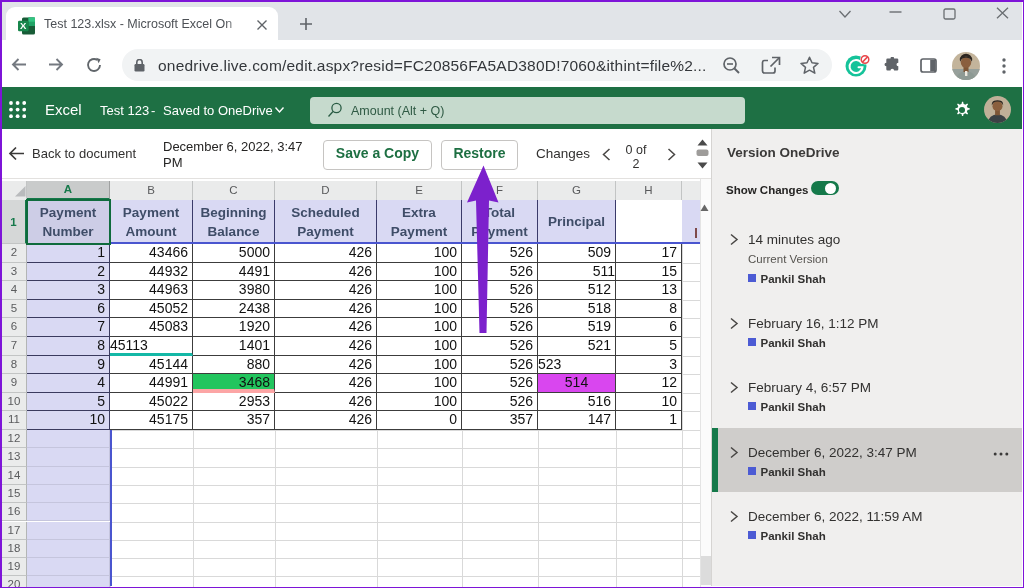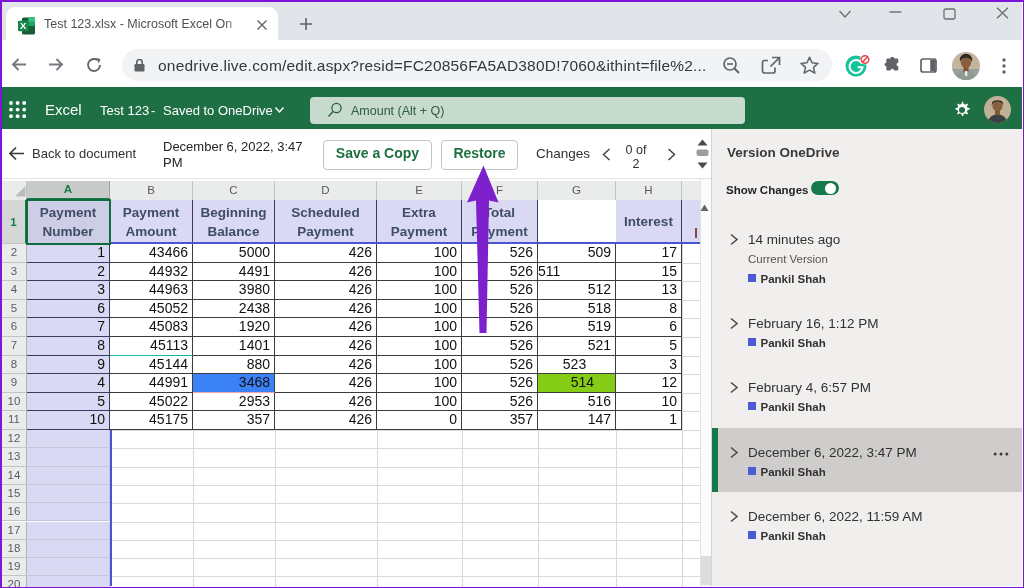--- a/index.html
+++ b/index.html
@@ -232,39 +232,39 @@
 <div class="ab" style="left:681px;top:213.8px;width:17px;height:0.9px;background:#d9d9d9"></div>
 <div class="ab" style="left:681px;top:232.39999999999998px;width:17px;height:0.9px;background:#d9d9d9"></div>
 <div class="ab" style="left:681px;top:251.0px;width:17px;height:0.9px;background:#d9d9d9"></div>
 <div class="ab" style="left:680px;top:20.5px;width:1px;height:230.5px;background:#d9d9d9"></div>
 <div class="ab" style="left:25px;top:20.5px;width:83px;height:44.5px;background:#cdcde6;border-right:1.5px solid #3a3a6a;font-size:13.5px;font-weight:bold;color:#3f4d68;text-align:center;line-height:19px;padding-top:3.25px;">Payment<br>Number</div>
 <div class="ab" style="left:108px;top:20.5px;width:83px;height:44.5px;background:#d9d9f3;border-right:1.5px solid #3a3a6a;font-size:13.5px;font-weight:bold;color:#3f4d68;text-align:center;line-height:19px;padding-top:3.25px;">Payment<br>Amount</div>
 <div class="ab" style="left:191px;top:20.5px;width:82px;height:44.5px;background:#d9d9f3;border-right:1.5px solid #3a3a6a;font-size:13.5px;font-weight:bold;color:#3f4d68;text-align:center;line-height:19px;padding-top:3.25px;">Beginning<br>Balance</div>
 <div class="ab" style="left:273px;top:20.5px;width:102px;height:44.5px;background:#d9d9f3;border-right:1.5px solid #3a3a6a;font-size:13.5px;font-weight:bold;color:#3f4d68;text-align:center;line-height:19px;padding-top:3.25px;">Scheduled<br>Payment</div>
 <div class="ab" style="left:375px;top:20.5px;width:85px;height:44.5px;background:#d9d9f3;border-right:1.5px solid #3a3a6a;font-size:13.5px;font-weight:bold;color:#3f4d68;text-align:center;line-height:19px;padding-top:3.25px;">Extra<br>Payment</div>
 <div class="ab" style="left:460px;top:20.5px;width:76px;height:44.5px;background:#d9d9f3;border-right:1.5px solid #3a3a6a;font-size:13.5px;font-weight:bold;color:#3f4d68;text-align:center;line-height:19px;padding-top:3.25px;">Total<br>Payment</div>
-<div class="ab" style="left:614px;top:20.5px;width:66px;height:44.5px;background:#d9d9f3;border-right:1.5px solid #3a3a6a;font-size:13.5px;font-weight:bold;color:#3f4d68;text-align:center;line-height:19px;padding-top:12.75px;">Interest</div>
+<div class="ab" style="left:536px;top:20.5px;width:78px;height:44.5px;background:#d9d9f3;border-right:1.5px solid #3a3a6a;font-size:13.5px;font-weight:bold;color:#3f4d68;text-align:center;line-height:19px;padding-top:12.75px;">Principal</div>
 <div class="ab" style="left:680px;top:20.5px;width:18px;height:44.5px;background:#d9d9f3"></div>
 <div class="ab" style="left:692.5px;top:49px;width:2.5px;height:10px;background:#7e4a4a"></div>
 <div class="ab" style="left:108px;top:63.30000000000001px;width:590px;height:2.2px;background:#4a55cf"></div>
 <div class="ab" style="left:25px;top:65.0px;width:83px;height:18.6px;background:#d9d9f3;border-right:1px solid #3a3a5e;border-bottom:1px solid #3a3a5e;font-size:14px;color:#111;text-align:right;padding-right:4px;line-height:17.6px">1</div>
 <div class="ab" style="left:108px;top:65.0px;width:83px;height:18.6px;background:#fff;border-right:1px solid #3c3c3c;border-bottom:1px solid #3c3c3c;font-size:14px;color:#111;text-align:right;padding-right:4px;line-height:17.6px">43466</div>
 <div class="ab" style="left:191px;top:65.0px;width:82px;height:18.6px;background:#fff;border-right:1px solid #3c3c3c;border-bottom:1px solid #3c3c3c;font-size:14px;color:#111;text-align:right;padding-right:4px;line-height:17.6px">5000</div>
 <div class="ab" style="left:273px;top:65.0px;width:102px;height:18.6px;background:#fff;border-right:1px solid #3c3c3c;border-bottom:1px solid #3c3c3c;font-size:14px;color:#111;text-align:right;padding-right:4px;line-height:17.6px">426</div>
 <div class="ab" style="left:375px;top:65.0px;width:85px;height:18.6px;background:#fff;border-right:1px solid #3c3c3c;border-bottom:1px solid #3c3c3c;font-size:14px;color:#111;text-align:right;padding-right:4px;line-height:17.6px">100</div>
 <div class="ab" style="left:460px;top:65.0px;width:76px;height:18.6px;background:#fff;border-right:1px solid #3c3c3c;border-bottom:1px solid #3c3c3c;font-size:14px;color:#111;text-align:right;padding-right:4px;line-height:17.6px">526</div>
 <div class="ab" style="left:536px;top:65.0px;width:78px;height:18.6px;background:#fff;border-right:1px solid #3c3c3c;border-bottom:1px solid #3c3c3c;font-size:14px;color:#111;text-align:right;padding-right:4px;line-height:17.6px">509</div>
 <div class="ab" style="left:614px;top:65.0px;width:66px;height:18.6px;background:#fff;border-right:1px solid #3c3c3c;border-bottom:1px solid #3c3c3c;font-size:14px;color:#111;text-align:right;padding-right:4px;line-height:17.6px">17</div>
 <div class="ab" style="left:25px;top:83.60000000000002px;width:83px;height:18.6px;background:#d9d9f3;border-right:1px solid #3a3a5e;border-bottom:1px solid #3a3a5e;font-size:14px;color:#111;text-align:right;padding-right:4px;line-height:17.6px">2</div>
 <div class="ab" style="left:108px;top:83.60000000000002px;width:83px;height:18.6px;background:#fff;border-right:1px solid #3c3c3c;border-bottom:1px solid #3c3c3c;font-size:14px;color:#111;text-align:right;padding-right:4px;line-height:17.6px">44932</div>
 <div class="ab" style="left:191px;top:83.60000000000002px;width:82px;height:18.6px;background:#fff;border-right:1px solid #3c3c3c;border-bottom:1px solid #3c3c3c;font-size:14px;color:#111;text-align:right;padding-right:4px;line-height:17.6px">4491</div>
 <div class="ab" style="left:273px;top:83.60000000000002px;width:102px;height:18.6px;background:#fff;border-right:1px solid #3c3c3c;border-bottom:1px solid #3c3c3c;font-size:14px;color:#111;text-align:right;padding-right:4px;line-height:17.6px">426</div>
 <div class="ab" style="left:375px;top:83.60000000000002px;width:85px;height:18.6px;background:#fff;border-right:1px solid #3c3c3c;border-bottom:1px solid #3c3c3c;font-size:14px;color:#111;text-align:right;padding-right:4px;line-height:17.6px">100</div>
 <div class="ab" style="left:460px;top:83.60000000000002px;width:76px;height:18.6px;background:#fff;border-right:1px solid #3c3c3c;border-bottom:1px solid #3c3c3c;font-size:14px;color:#111;text-align:right;padding-right:4px;line-height:17.6px">526</div>
-<div class="ab" style="left:536px;top:83.60000000000002px;width:78px;height:18.6px;background:#fff;border-right:1px solid #3c3c3c;border-bottom:1px solid #3c3c3c;font-size:14px;color:#111;line-height:17.6px">511</div>
+<div class="ab" style="left:536px;top:83.60000000000002px;width:78px;height:18.6px;background:#fff;border-right:1px solid #3c3c3c;border-bottom:1px solid #3c3c3c;font-size:14px;color:#111;text-align:right;line-height:17.6px">511</div>
 <div class="ab" style="left:614px;top:83.60000000000002px;width:66px;height:18.6px;background:#fff;border-right:1px solid #3c3c3c;border-bottom:1px solid #3c3c3c;font-size:14px;color:#111;text-align:right;padding-right:4px;line-height:17.6px">15</div>
 <div class="ab" style="left:25px;top:102.19999999999999px;width:83px;height:18.6px;background:#d9d9f3;border-right:1px solid #3a3a5e;border-bottom:1px solid #3a3a5e;font-size:14px;color:#111;text-align:right;padding-right:4px;line-height:17.6px">3</div>
 <div class="ab" style="left:108px;top:102.19999999999999px;width:83px;height:18.6px;background:#fff;border-right:1px solid #3c3c3c;border-bottom:1px solid #3c3c3c;font-size:14px;color:#111;text-align:right;padding-right:4px;line-height:17.6px">44963</div>
 <div class="ab" style="left:191px;top:102.19999999999999px;width:82px;height:18.6px;background:#fff;border-right:1px solid #3c3c3c;border-bottom:1px solid #3c3c3c;font-size:14px;color:#111;text-align:right;padding-right:4px;line-height:17.6px">3980</div>
 <div class="ab" style="left:273px;top:102.19999999999999px;width:102px;height:18.6px;background:#fff;border-right:1px solid #3c3c3c;border-bottom:1px solid #3c3c3c;font-size:14px;color:#111;text-align:right;padding-right:4px;line-height:17.6px">426</div>
 <div class="ab" style="left:375px;top:102.19999999999999px;width:85px;height:18.6px;background:#fff;border-right:1px solid #3c3c3c;border-bottom:1px solid #3c3c3c;font-size:14px;color:#111;text-align:right;padding-right:4px;line-height:17.6px">100</div>
 <div class="ab" style="left:460px;top:102.19999999999999px;width:76px;height:18.6px;background:#fff;border-right:1px solid #3c3c3c;border-bottom:1px solid #3c3c3c;font-size:14px;color:#111;text-align:right;padding-right:4px;line-height:17.6px">526</div>
 <div class="ab" style="left:536px;top:102.19999999999999px;width:78px;height:18.6px;background:#fff;border-right:1px solid #3c3c3c;border-bottom:1px solid #3c3c3c;font-size:14px;color:#111;text-align:right;padding-right:4px;line-height:17.6px">512</div>
 <div class="ab" style="left:614px;top:102.19999999999999px;width:66px;height:18.6px;background:#fff;border-right:1px solid #3c3c3c;border-bottom:1px solid #3c3c3c;font-size:14px;color:#111;text-align:right;padding-right:4px;line-height:17.6px">13</div>
 <div class="ab" style="left:25px;top:120.80000000000001px;width:83px;height:18.6px;background:#d9d9f3;border-right:1px solid #3a3a5e;border-bottom:1px solid #3a3a5e;font-size:14px;color:#111;text-align:right;padding-right:4px;line-height:17.6px">6</div>
@@ -277,42 +277,42 @@
 <div class="ab" style="left:614px;top:120.80000000000001px;width:66px;height:18.6px;background:#fff;border-right:1px solid #3c3c3c;border-bottom:1px solid #3c3c3c;font-size:14px;color:#111;text-align:right;padding-right:4px;line-height:17.6px">8</div>
 <div class="ab" style="left:25px;top:139.39999999999998px;width:83px;height:18.6px;background:#d9d9f3;border-right:1px solid #3a3a5e;border-bottom:1px solid #3a3a5e;font-size:14px;color:#111;text-align:right;padding-right:4px;line-height:17.6px">7</div>
 <div class="ab" style="left:108px;top:139.39999999999998px;width:83px;height:18.6px;background:#fff;border-right:1px solid #3c3c3c;border-bottom:1px solid #3c3c3c;font-size:14px;color:#111;text-align:right;padding-right:4px;line-height:17.6px">45083</div>
 <div class="ab" style="left:191px;top:139.39999999999998px;width:82px;height:18.6px;background:#fff;border-right:1px solid #3c3c3c;border-bottom:1px solid #3c3c3c;font-size:14px;color:#111;text-align:right;padding-right:4px;line-height:17.6px">1920</div>
 <div class="ab" style="left:273px;top:139.39999999999998px;width:102px;height:18.6px;background:#fff;border-right:1px solid #3c3c3c;border-bottom:1px solid #3c3c3c;font-size:14px;color:#111;text-align:right;padding-right:4px;line-height:17.6px">426</div>
 <div class="ab" style="left:375px;top:139.39999999999998px;width:85px;height:18.6px;background:#fff;border-right:1px solid #3c3c3c;border-bottom:1px solid #3c3c3c;font-size:14px;color:#111;text-align:right;padding-right:4px;line-height:17.6px">100</div>
 <div class="ab" style="left:460px;top:139.39999999999998px;width:76px;height:18.6px;background:#fff;border-right:1px solid #3c3c3c;border-bottom:1px solid #3c3c3c;font-size:14px;color:#111;text-align:right;padding-right:4px;line-height:17.6px">526</div>
 <div class="ab" style="left:536px;top:139.39999999999998px;width:78px;height:18.6px;background:#fff;border-right:1px solid #3c3c3c;border-bottom:1px solid #3c3c3c;font-size:14px;color:#111;text-align:right;padding-right:4px;line-height:17.6px">519</div>
 <div class="ab" style="left:614px;top:139.39999999999998px;width:66px;height:18.6px;background:#fff;border-right:1px solid #3c3c3c;border-bottom:1px solid #3c3c3c;font-size:14px;color:#111;text-align:right;padding-right:4px;line-height:17.6px">6</div>
 <div class="ab" style="left:25px;top:158.0px;width:83px;height:18.6px;background:#d9d9f3;border-right:1px solid #3a3a5e;border-bottom:1px solid #3a3a5e;font-size:14px;color:#111;text-align:right;padding-right:4px;line-height:17.6px">8</div>
-<div class="ab" style="left:108px;top:158.0px;width:83px;height:18.6px;background:#fff;border-right:1px solid #3c3c3c;border-bottom:1px solid #14b8a6;font-size:14px;color:#111;text-align:right;padding-right:4px;line-height:17.6px">45113</div>
+<div class="ab" style="left:108px;top:158.0px;width:83px;height:18.6px;background:#fff;border-right:1px solid #3c3c3c;border-bottom:3px solid #14b8a6;font-size:14px;color:#111;text-align:left;padding-right:4px;line-height:17.6px">45113</div>
 <div class="ab" style="left:191px;top:158.0px;width:82px;height:18.6px;background:#fff;border-right:1px solid #3c3c3c;border-bottom:1px solid #3c3c3c;font-size:14px;color:#111;text-align:right;padding-right:4px;line-height:17.6px">1401</div>
 <div class="ab" style="left:273px;top:158.0px;width:102px;height:18.6px;background:#fff;border-right:1px solid #3c3c3c;border-bottom:1px solid #3c3c3c;font-size:14px;color:#111;text-align:right;padding-right:4px;line-height:17.6px">426</div>
 <div class="ab" style="left:375px;top:158.0px;width:85px;height:18.6px;background:#fff;border-right:1px solid #3c3c3c;border-bottom:1px solid #3c3c3c;font-size:14px;color:#111;text-align:right;padding-right:4px;line-height:17.6px">100</div>
 <div class="ab" style="left:460px;top:158.0px;width:76px;height:18.6px;background:#fff;border-right:1px solid #3c3c3c;border-bottom:1px solid #3c3c3c;font-size:14px;color:#111;text-align:right;padding-right:4px;line-height:17.6px">526</div>
 <div class="ab" style="left:536px;top:158.0px;width:78px;height:18.6px;background:#fff;border-right:1px solid #3c3c3c;border-bottom:1px solid #3c3c3c;font-size:14px;color:#111;text-align:right;padding-right:4px;line-height:17.6px">521</div>
 <div class="ab" style="left:614px;top:158.0px;width:66px;height:18.6px;background:#fff;border-right:1px solid #3c3c3c;border-bottom:1px solid #3c3c3c;font-size:14px;color:#111;text-align:right;padding-right:4px;line-height:17.6px">5</div>
 <div class="ab" style="left:25px;top:176.60000000000002px;width:83px;height:18.6px;background:#d9d9f3;border-right:1px solid #3a3a5e;border-bottom:1px solid #3a3a5e;font-size:14px;color:#111;text-align:right;padding-right:4px;line-height:17.6px">9</div>
 <div class="ab" style="left:108px;top:176.60000000000002px;width:83px;height:18.6px;background:#fff;border-right:1px solid #3c3c3c;border-bottom:1px solid #3c3c3c;font-size:14px;color:#111;text-align:right;padding-right:4px;line-height:17.6px">45144</div>
 <div class="ab" style="left:191px;top:176.60000000000002px;width:82px;height:18.6px;background:#fff;border-right:1px solid #3c3c3c;border-bottom:1px solid #3c3c3c;font-size:14px;color:#111;text-align:right;padding-right:4px;line-height:17.6px">880</div>
 <div class="ab" style="left:273px;top:176.60000000000002px;width:102px;height:18.6px;background:#fff;border-right:1px solid #3c3c3c;border-bottom:1px solid #3c3c3c;font-size:14px;color:#111;text-align:right;padding-right:4px;line-height:17.6px">426</div>
 <div class="ab" style="left:375px;top:176.60000000000002px;width:85px;height:18.6px;background:#fff;border-right:1px solid #3c3c3c;border-bottom:1px solid #3c3c3c;font-size:14px;color:#111;text-align:right;padding-right:4px;line-height:17.6px">100</div>
 <div class="ab" style="left:460px;top:176.60000000000002px;width:76px;height:18.6px;background:#fff;border-right:1px solid #3c3c3c;border-bottom:1px solid #3c3c3c;font-size:14px;color:#111;text-align:right;padding-right:4px;line-height:17.6px">526</div>
-<div class="ab" style="left:536px;top:176.60000000000002px;width:78px;height:18.6px;background:#fff;border-right:1px solid #3c3c3c;border-bottom:1px solid #3c3c3c;font-size:14px;color:#111;text-align:center;padding-right:4px;line-height:17.6px">523</div>
+<div class="ab" style="left:536px;top:176.60000000000002px;width:78px;height:18.6px;background:#fff;border-right:1px solid #3c3c3c;border-bottom:1px solid #3c3c3c;font-size:14px;color:#111;text-align:left;padding-right:4px;line-height:17.6px">523</div>
 <div class="ab" style="left:614px;top:176.60000000000002px;width:66px;height:18.6px;background:#fff;border-right:1px solid #3c3c3c;border-bottom:1px solid #3c3c3c;font-size:14px;color:#111;text-align:right;padding-right:4px;line-height:17.6px">3</div>
 <div class="ab" style="left:25px;top:195.20000000000005px;width:83px;height:18.6px;background:#d9d9f3;border-right:1px solid #3a3a5e;border-bottom:1px solid #3a3a5e;font-size:14px;color:#111;text-align:right;padding-right:4px;line-height:17.6px">4</div>
 <div class="ab" style="left:108px;top:195.20000000000005px;width:83px;height:18.6px;background:#fff;border-right:1px solid #3c3c3c;border-bottom:1px solid #3c3c3c;font-size:14px;color:#111;text-align:right;padding-right:4px;line-height:17.6px">44991</div>
-<div class="ab" style="left:191px;top:195.20000000000005px;width:82px;height:18.6px;background:#3b82f6;border-right:1px solid #3c3c3c;border-bottom:1px solid #fca5a5;font-size:14px;color:#111;text-align:right;padding-right:4px;line-height:17.6px">3468</div>
+<div class="ab" style="left:191px;top:195.20000000000005px;width:82px;height:18.6px;background:#22c55e;border-right:1px solid #3c3c3c;border-bottom:4px solid #fca5a5;font-size:14px;color:#111;text-align:right;padding-right:4px;line-height:17.6px">3468</div>
 <div class="ab" style="left:273px;top:195.20000000000005px;width:102px;height:18.6px;background:#fff;border-right:1px solid #3c3c3c;border-bottom:1px solid #3c3c3c;font-size:14px;color:#111;text-align:right;padding-right:4px;line-height:17.6px">426</div>
 <div class="ab" style="left:375px;top:195.20000000000005px;width:85px;height:18.6px;background:#fff;border-right:1px solid #3c3c3c;border-bottom:1px solid #3c3c3c;font-size:14px;color:#111;text-align:right;padding-right:4px;line-height:17.6px">100</div>
 <div class="ab" style="left:460px;top:195.20000000000005px;width:76px;height:18.6px;background:#fff;border-right:1px solid #3c3c3c;border-bottom:1px solid #3c3c3c;font-size:14px;color:#111;text-align:right;padding-right:4px;line-height:17.6px">526</div>
-<div class="ab" style="left:536px;top:195.20000000000005px;width:78px;height:18.6px;background:#84cc16;border-right:1px solid #3c3c3c;border-bottom:1px solid #3c3c3c;font-size:14px;color:#111;text-align:right;padding-right:21px;line-height:17.6px">514</div>
+<div class="ab" style="left:536px;top:195.20000000000005px;width:78px;height:18.6px;background:#d946ef;border-right:1px solid #3c3c3c;border-bottom:1px solid #3c3c3c;font-size:14px;color:#111;text-align:center;padding-right:0;line-height:17.6px">514</div>
 <div class="ab" style="left:614px;top:195.20000000000005px;width:66px;height:18.6px;background:#fff;border-right:1px solid #3c3c3c;border-bottom:1px solid #3c3c3c;font-size:14px;color:#111;text-align:right;padding-right:4px;line-height:17.6px">12</div>
 <div class="ab" style="left:25px;top:213.8px;width:83px;height:18.6px;background:#d9d9f3;border-right:1px solid #3a3a5e;border-bottom:1px solid #3a3a5e;font-size:14px;color:#111;text-align:right;padding-right:4px;line-height:17.6px">5</div>
 <div class="ab" style="left:108px;top:213.8px;width:83px;height:18.6px;background:#fff;border-right:1px solid #3c3c3c;border-bottom:1px solid #3c3c3c;font-size:14px;color:#111;text-align:right;padding-right:4px;line-height:17.6px">45022</div>
 <div class="ab" style="left:191px;top:213.8px;width:82px;height:18.6px;background:#fff;border-right:1px solid #3c3c3c;border-bottom:1px solid #3c3c3c;font-size:14px;color:#111;text-align:right;padding-right:4px;line-height:17.6px">2953</div>
 <div class="ab" style="left:273px;top:213.8px;width:102px;height:18.6px;background:#fff;border-right:1px solid #3c3c3c;border-bottom:1px solid #3c3c3c;font-size:14px;color:#111;text-align:right;padding-right:4px;line-height:17.6px">426</div>
 <div class="ab" style="left:375px;top:213.8px;width:85px;height:18.6px;background:#fff;border-right:1px solid #3c3c3c;border-bottom:1px solid #3c3c3c;font-size:14px;color:#111;text-align:right;padding-right:4px;line-height:17.6px">100</div>
 <div class="ab" style="left:460px;top:213.8px;width:76px;height:18.6px;background:#fff;border-right:1px solid #3c3c3c;border-bottom:1px solid #3c3c3c;font-size:14px;color:#111;text-align:right;padding-right:4px;line-height:17.6px">526</div>
 <div class="ab" style="left:536px;top:213.8px;width:78px;height:18.6px;background:#fff;border-right:1px solid #3c3c3c;border-bottom:1px solid #3c3c3c;font-size:14px;color:#111;text-align:right;padding-right:4px;line-height:17.6px">516</div>
 <div class="ab" style="left:614px;top:213.8px;width:66px;height:18.6px;background:#fff;border-right:1px solid #3c3c3c;border-bottom:1px solid #3c3c3c;font-size:14px;color:#111;text-align:right;padding-right:4px;line-height:17.6px">10</div>
 <div class="ab" style="left:25px;top:232.39999999999998px;width:83px;height:18.6px;background:#d9d9f3;border-right:1px solid #3a3a5e;border-bottom:1px solid #3a3a5e;font-size:14px;color:#111;text-align:right;padding-right:4px;line-height:17.6px">10</div>

